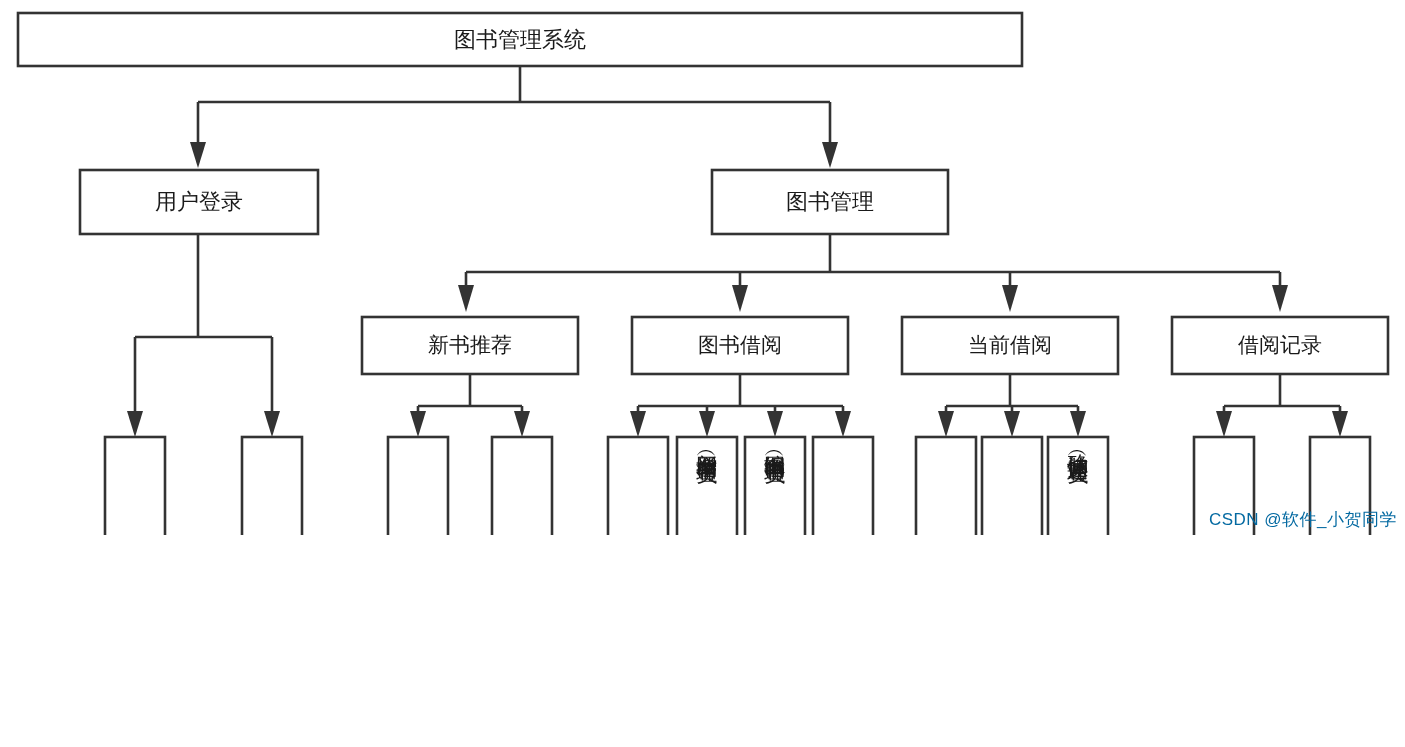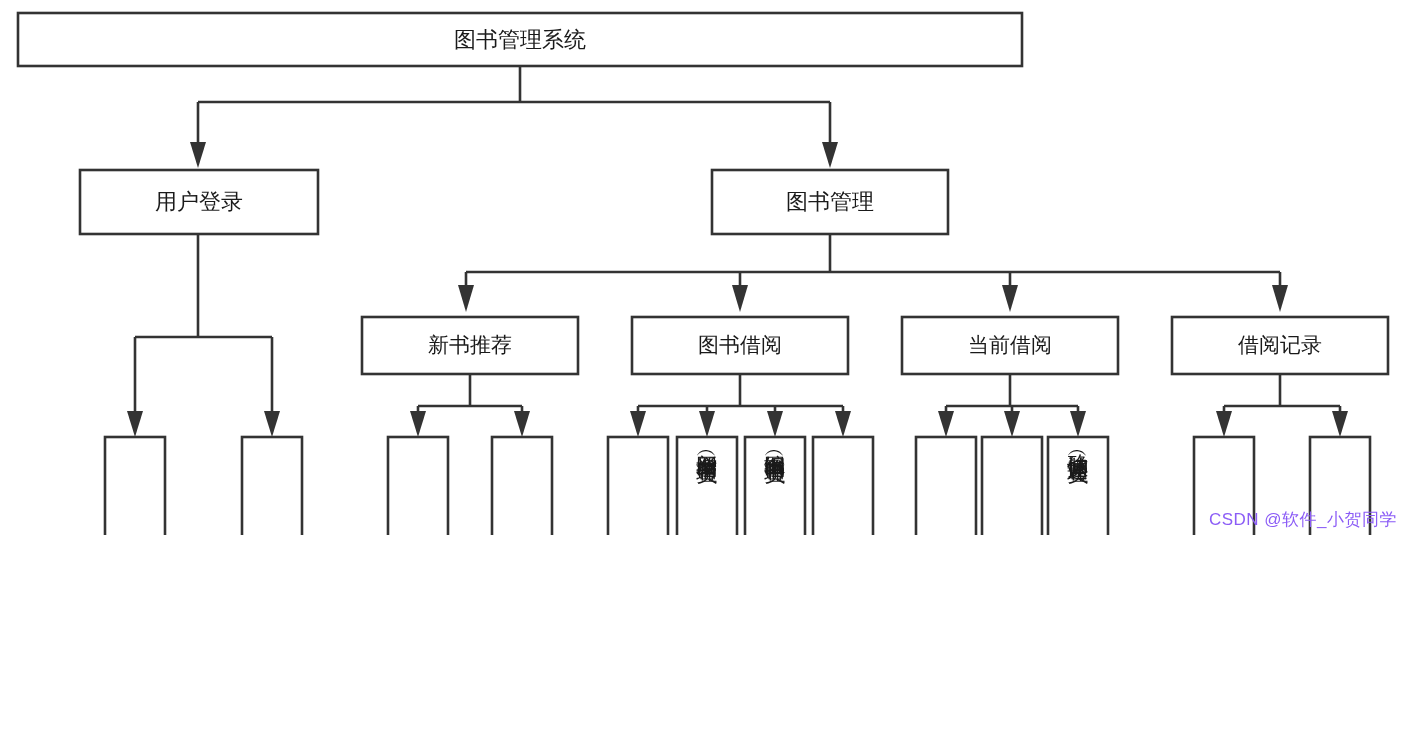--- a/index.html
+++ b/index.html
@@ -69,21 +69,21 @@
     letter-spacing: 1.5px;
     color: #1a1a1a;
     white-space: nowrap;
   }
   .watermark {
     position: absolute;
     right: 8px;
     bottom: 4px;
     font-family: "Liberation Sans", "DejaVu Sans", sans-serif;
     font-size: 17px;
-    color: #8b5cf6;
+    color: #0369a1;
     letter-spacing: 0.5px;
     white-space: nowrap;
   }
 </style>
 </head>
 <body>
 
 <div id="diagram-root">
 
   <svg id="tree-svg" viewBox="0 0 1405 747">

